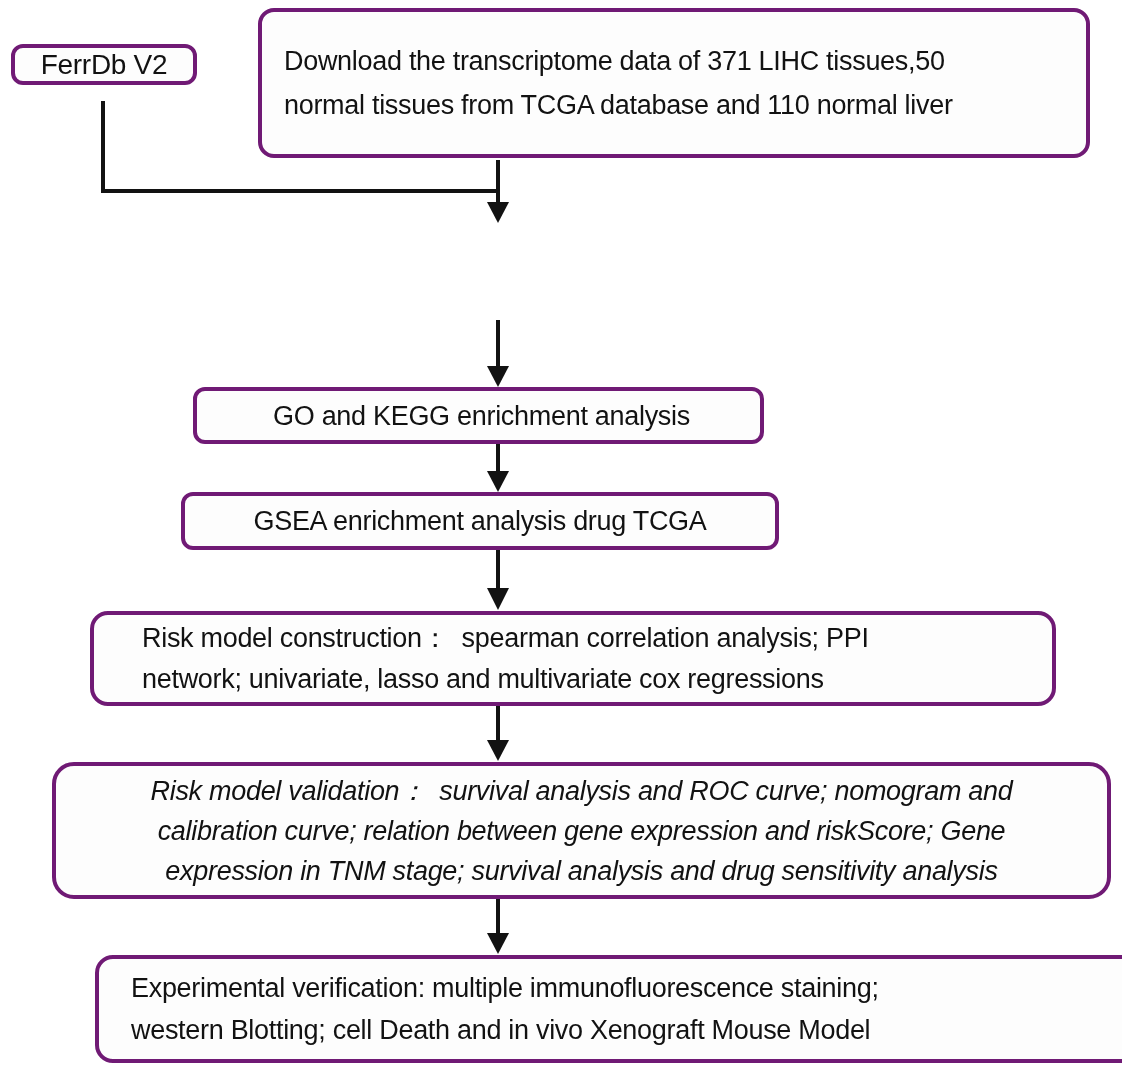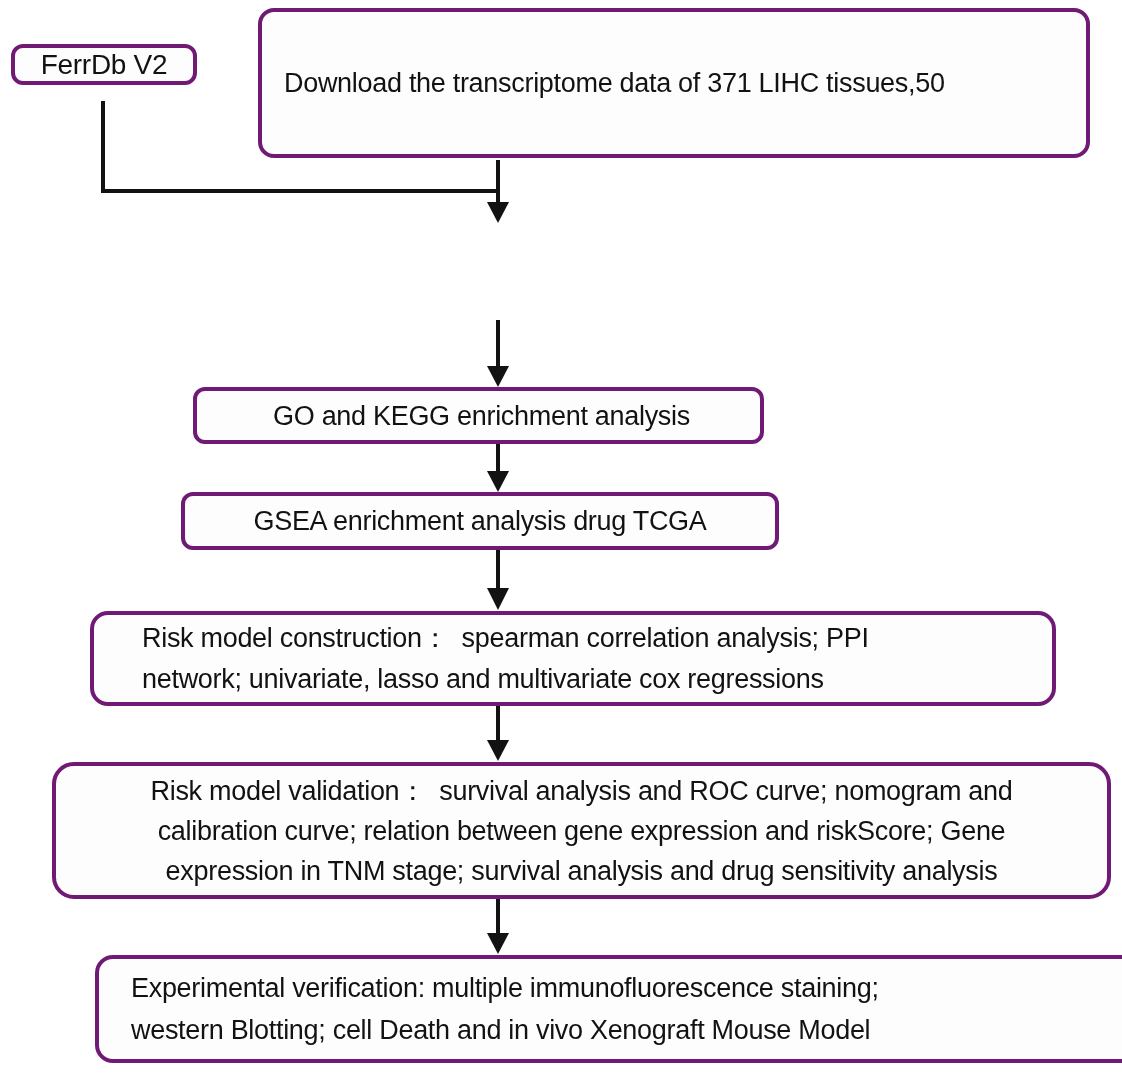--- a/index.html
+++ b/index.html
@@ -61,21 +61,21 @@
   .node-gsea {
     left: 181px; top: 492px; width: 598px; height: 58px;
     border-radius: 12px;
   }
   .node-risk-construction {
     left: 90px; top: 611px; width: 966px; height: 95px;
     border-radius: 18px; padding-left: 48px; line-height: 41px;
   }
   .node-risk-validation {
     left: 52px; top: 762px; width: 1059px; height: 137px;
-    border-radius: 22px; line-height: 40px;
+    border-radius: 22px; line-height: 40px; font-style: italic;
   }
   .node-experimental {
     left: 95px; top: 955px; width: 1104px; height: 108px;
     border-radius: 18px; padding-left: 32px;
   }
 </style>
 </head>
 <body>
 
 <div class="canvas">
@@ -109,20 +109,21 @@
       <polygon points="487,933 509,933 498,954" fill="#121212"></polygon>
     </g>
   </svg>
 
   <div class="node node-ferrdb center-text">
     <span class="line">FerrDb V2</span>
   </div>
 
   <div class="node node-download">
     <span class="line">Download the transcriptome data of 371 LIHC tissues,50</span>
+    <span class="line">normal tissues from TCGA database and 110 normal liver</span>
   </div>
 
 
   <div class="node node-go-kegg center-text">
     <span class="line">GO and KEGG enrichment analysis</span>
   </div>
 
   <div class="node node-gsea center-text">
     <span class="line">GSEA enrichment analysis drug TCGA</span>
   </div>

